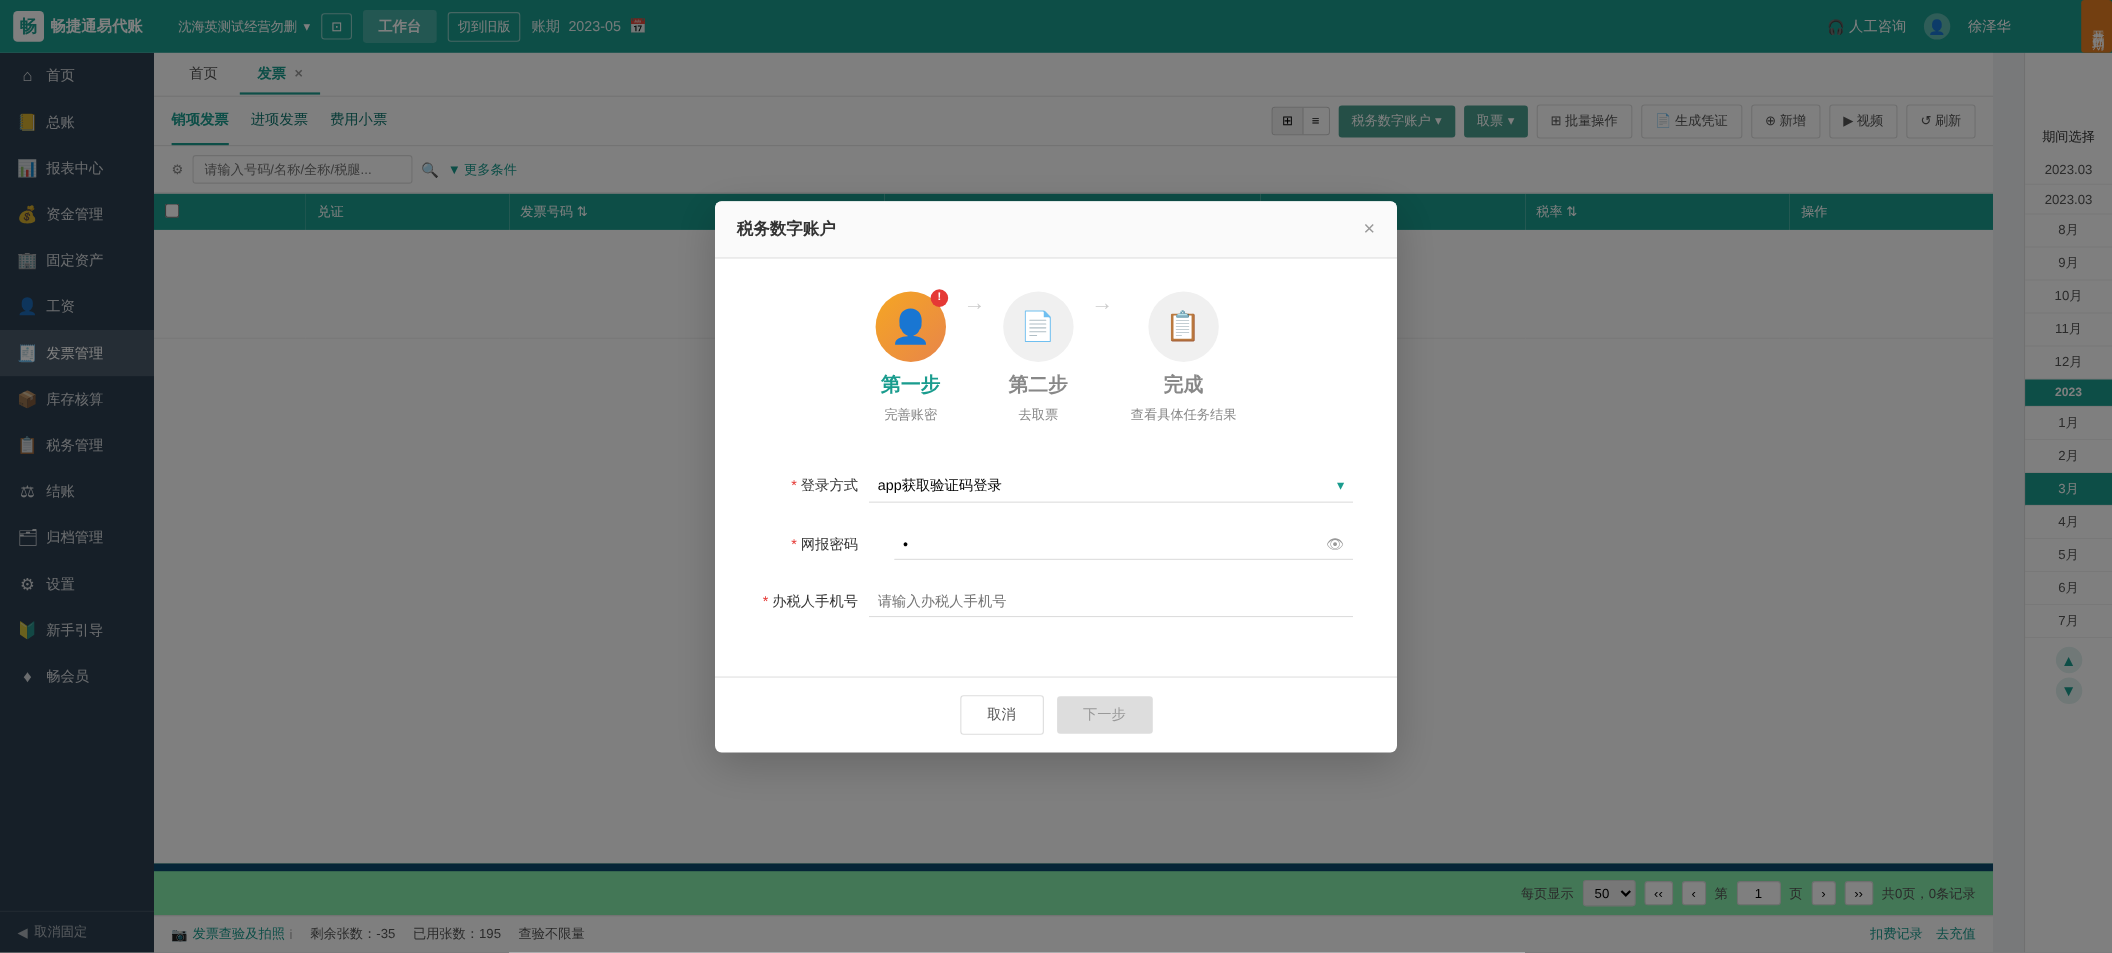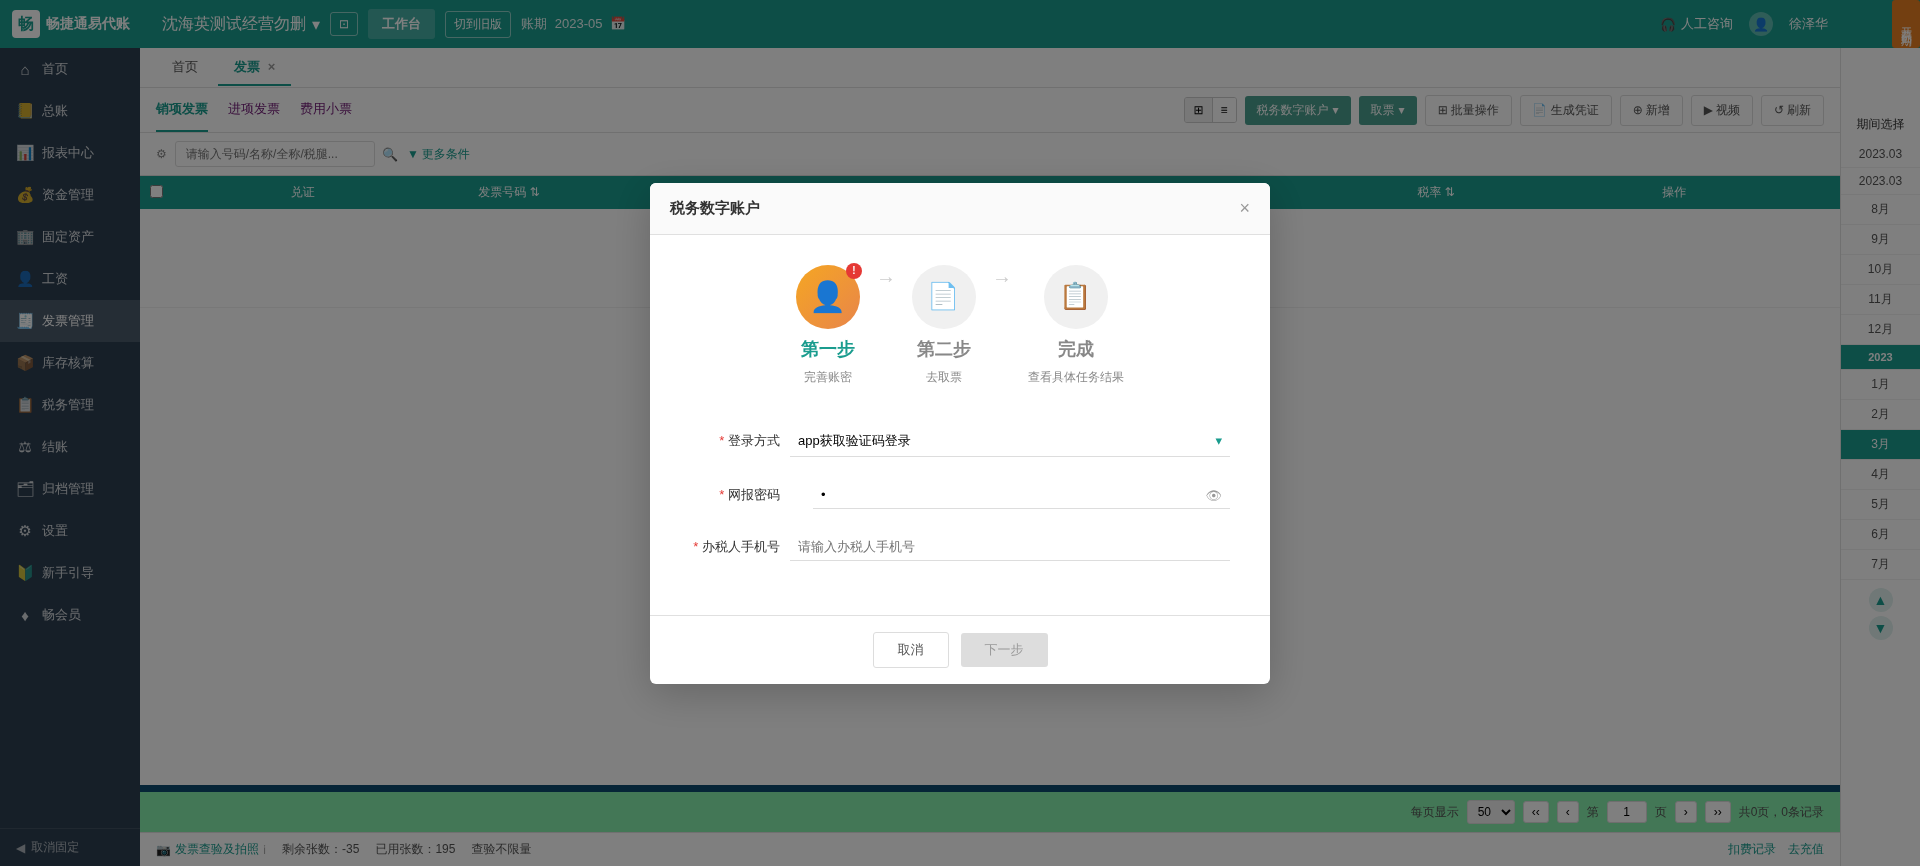--- a/index.html
+++ b/index.html
@@ -31,21 +31,21 @@
       display: flex; align-items: center; justify-content: center;
       color: #1a9c8e;
       font-size: 16px;
       font-weight: bold;
     }
     .company-selector {
       display: flex;
       align-items: center;
       gap: 6px;
       color: white;
-      font-size: 16px;
+      font-size: 12px;
       margin-left: 10px;
     }
     .company-name { color: white; }
     .header-btn {
       background: transparent;
       border: 1px solid rgba(255,255,255,0.5);
       color: white;
       padding: 4px 8px;
       border-radius: 3px;
       cursor: pointer;
@@ -164,21 +164,21 @@
     .invoice-page {
       flex: 1;
       display: flex;
       flex-direction: column;
       overflow: hidden;
       padding: 0;
       background: #f5f5f5;
     }
     .sub-tab {
       font-size: 13px;
-      color: #701a75;
+      color: #0f766e;
       cursor: pointer;
       padding: 12px 0;
       border-bottom: 2px solid transparent;
     }
     .sub-tab.active {
       color: #1a9c8e;
       border-bottom: 2px solid #1a9c8e;
       font-weight: bold;
     }
 
@@ -302,20 +302,21 @@
       width: 80px;
       background: white;
       border-left: 1px solid #e0e0e0;
       display: flex;
       flex-direction: column;
       align-items: center;
       padding-top: 60px;
       gap: 0;
       font-size: 11px;
       color: #555;
+      margin-left: 28px;
     }
     .period-item {
       padding: 6px 8px;
       cursor: pointer;
       text-align: center;
       width: 100%;
       border-bottom: 1px solid #f0f0f0;
       font-size: 12px;
     }
     .period-item.active {

